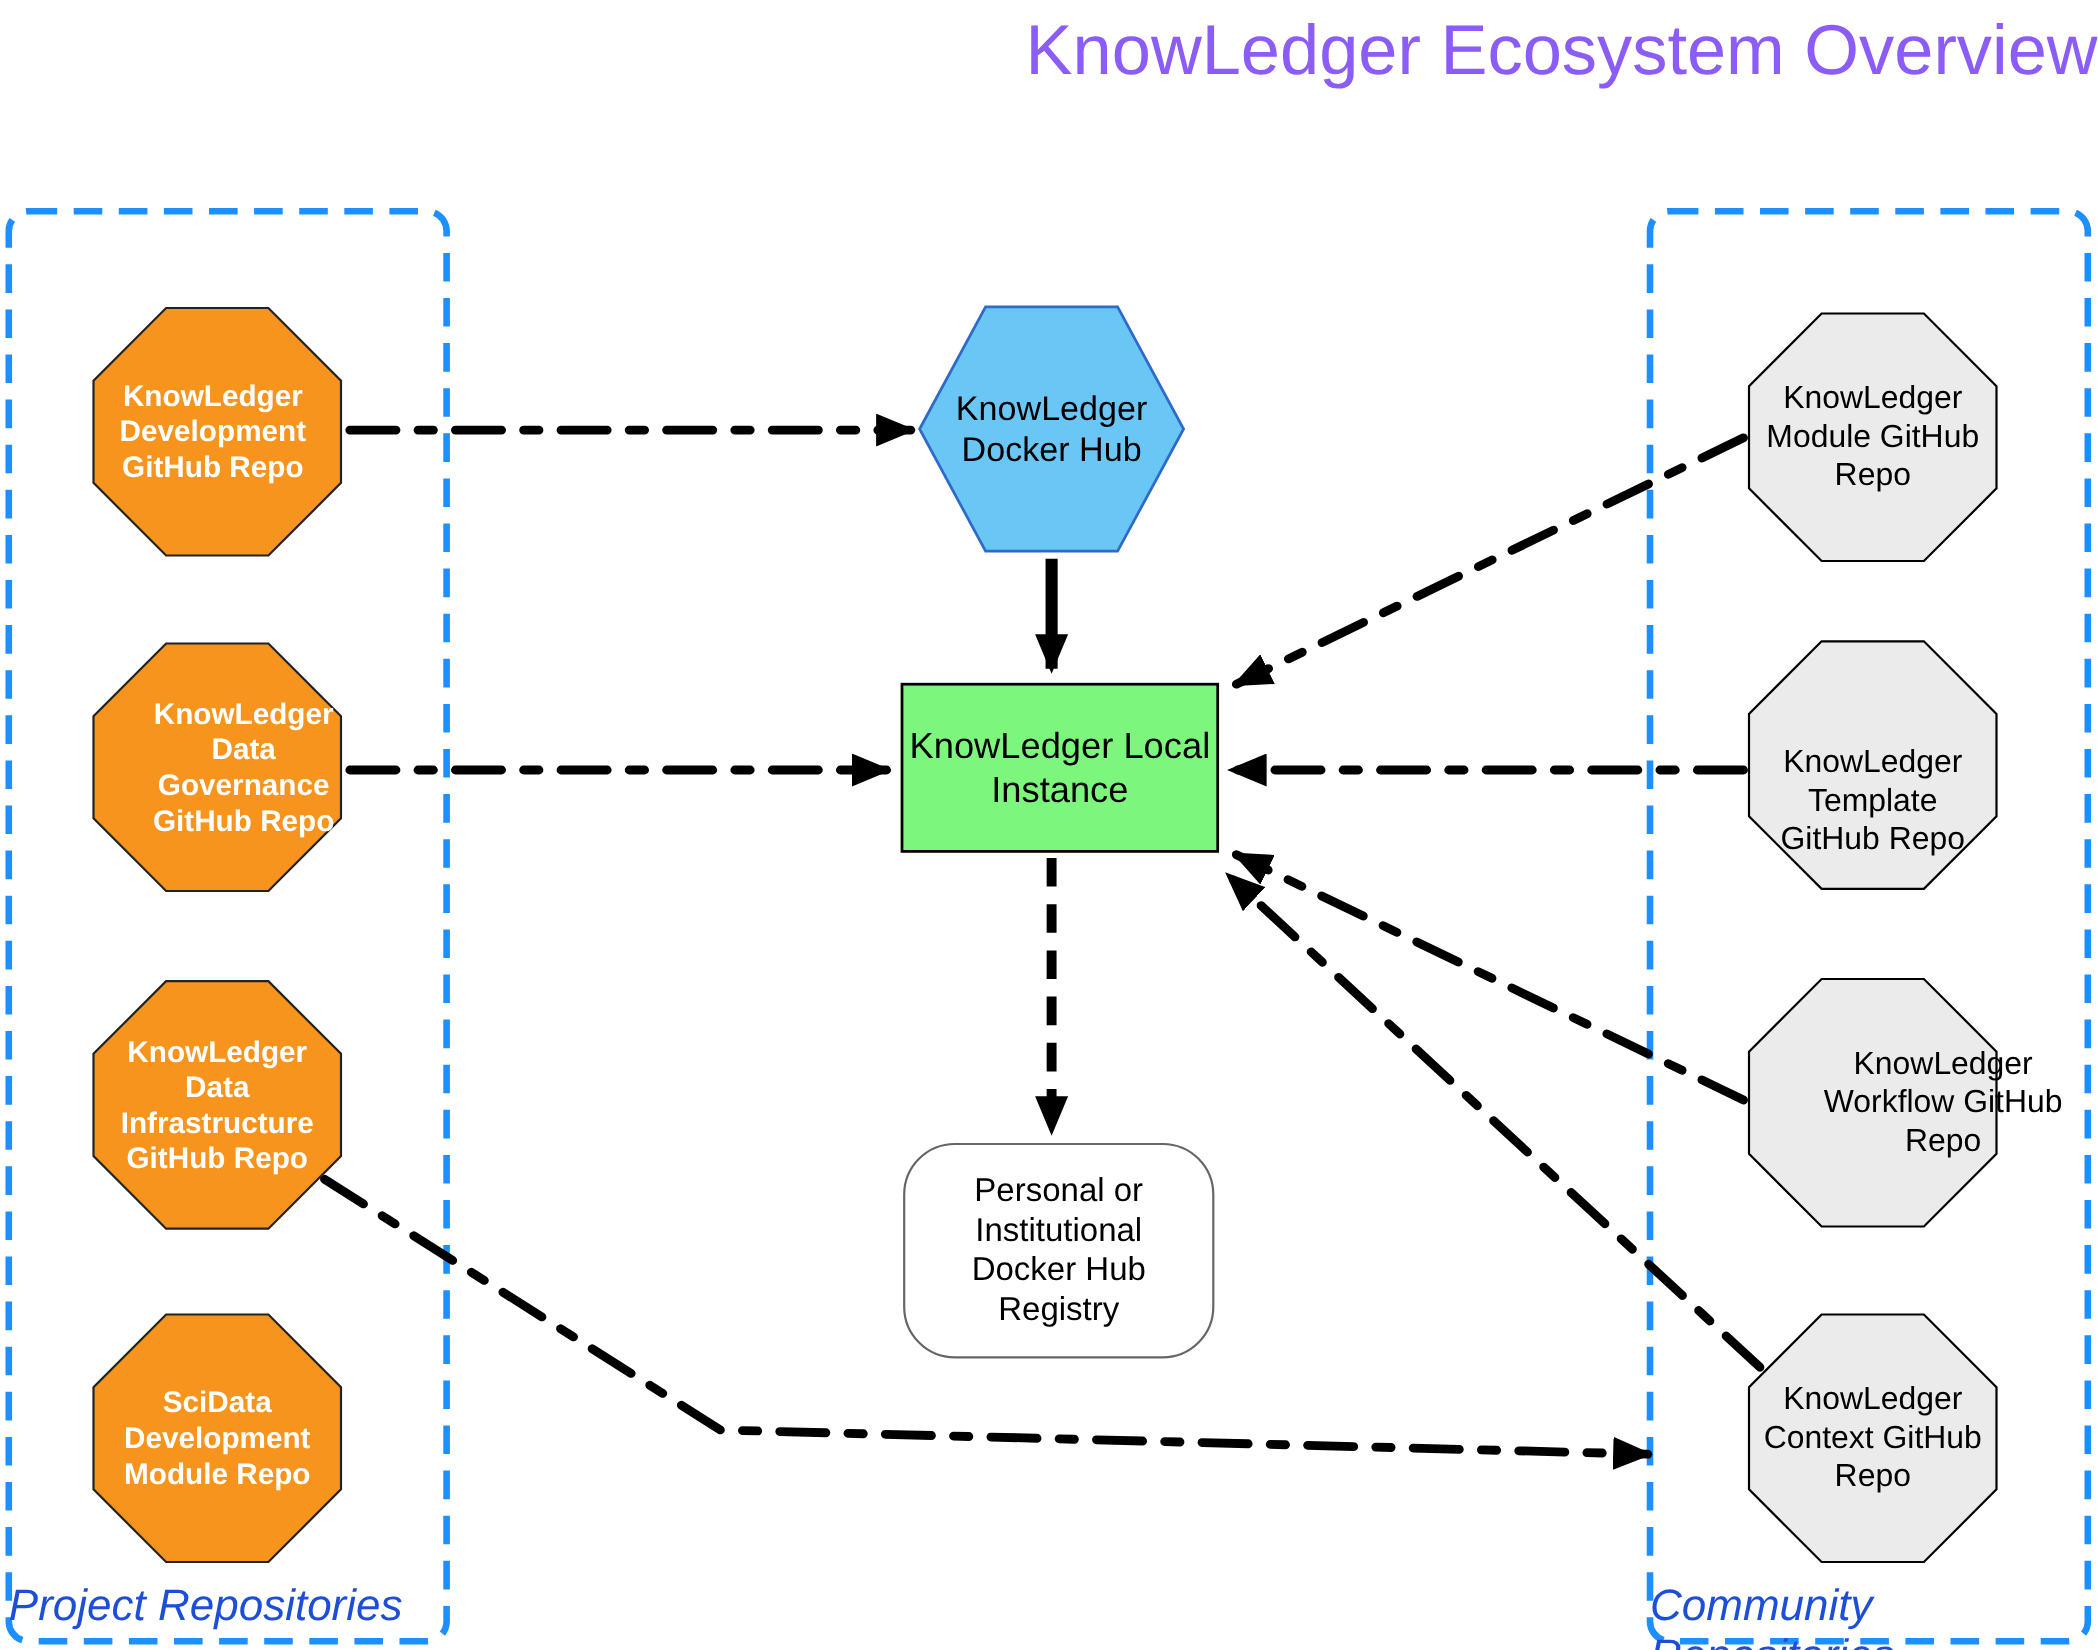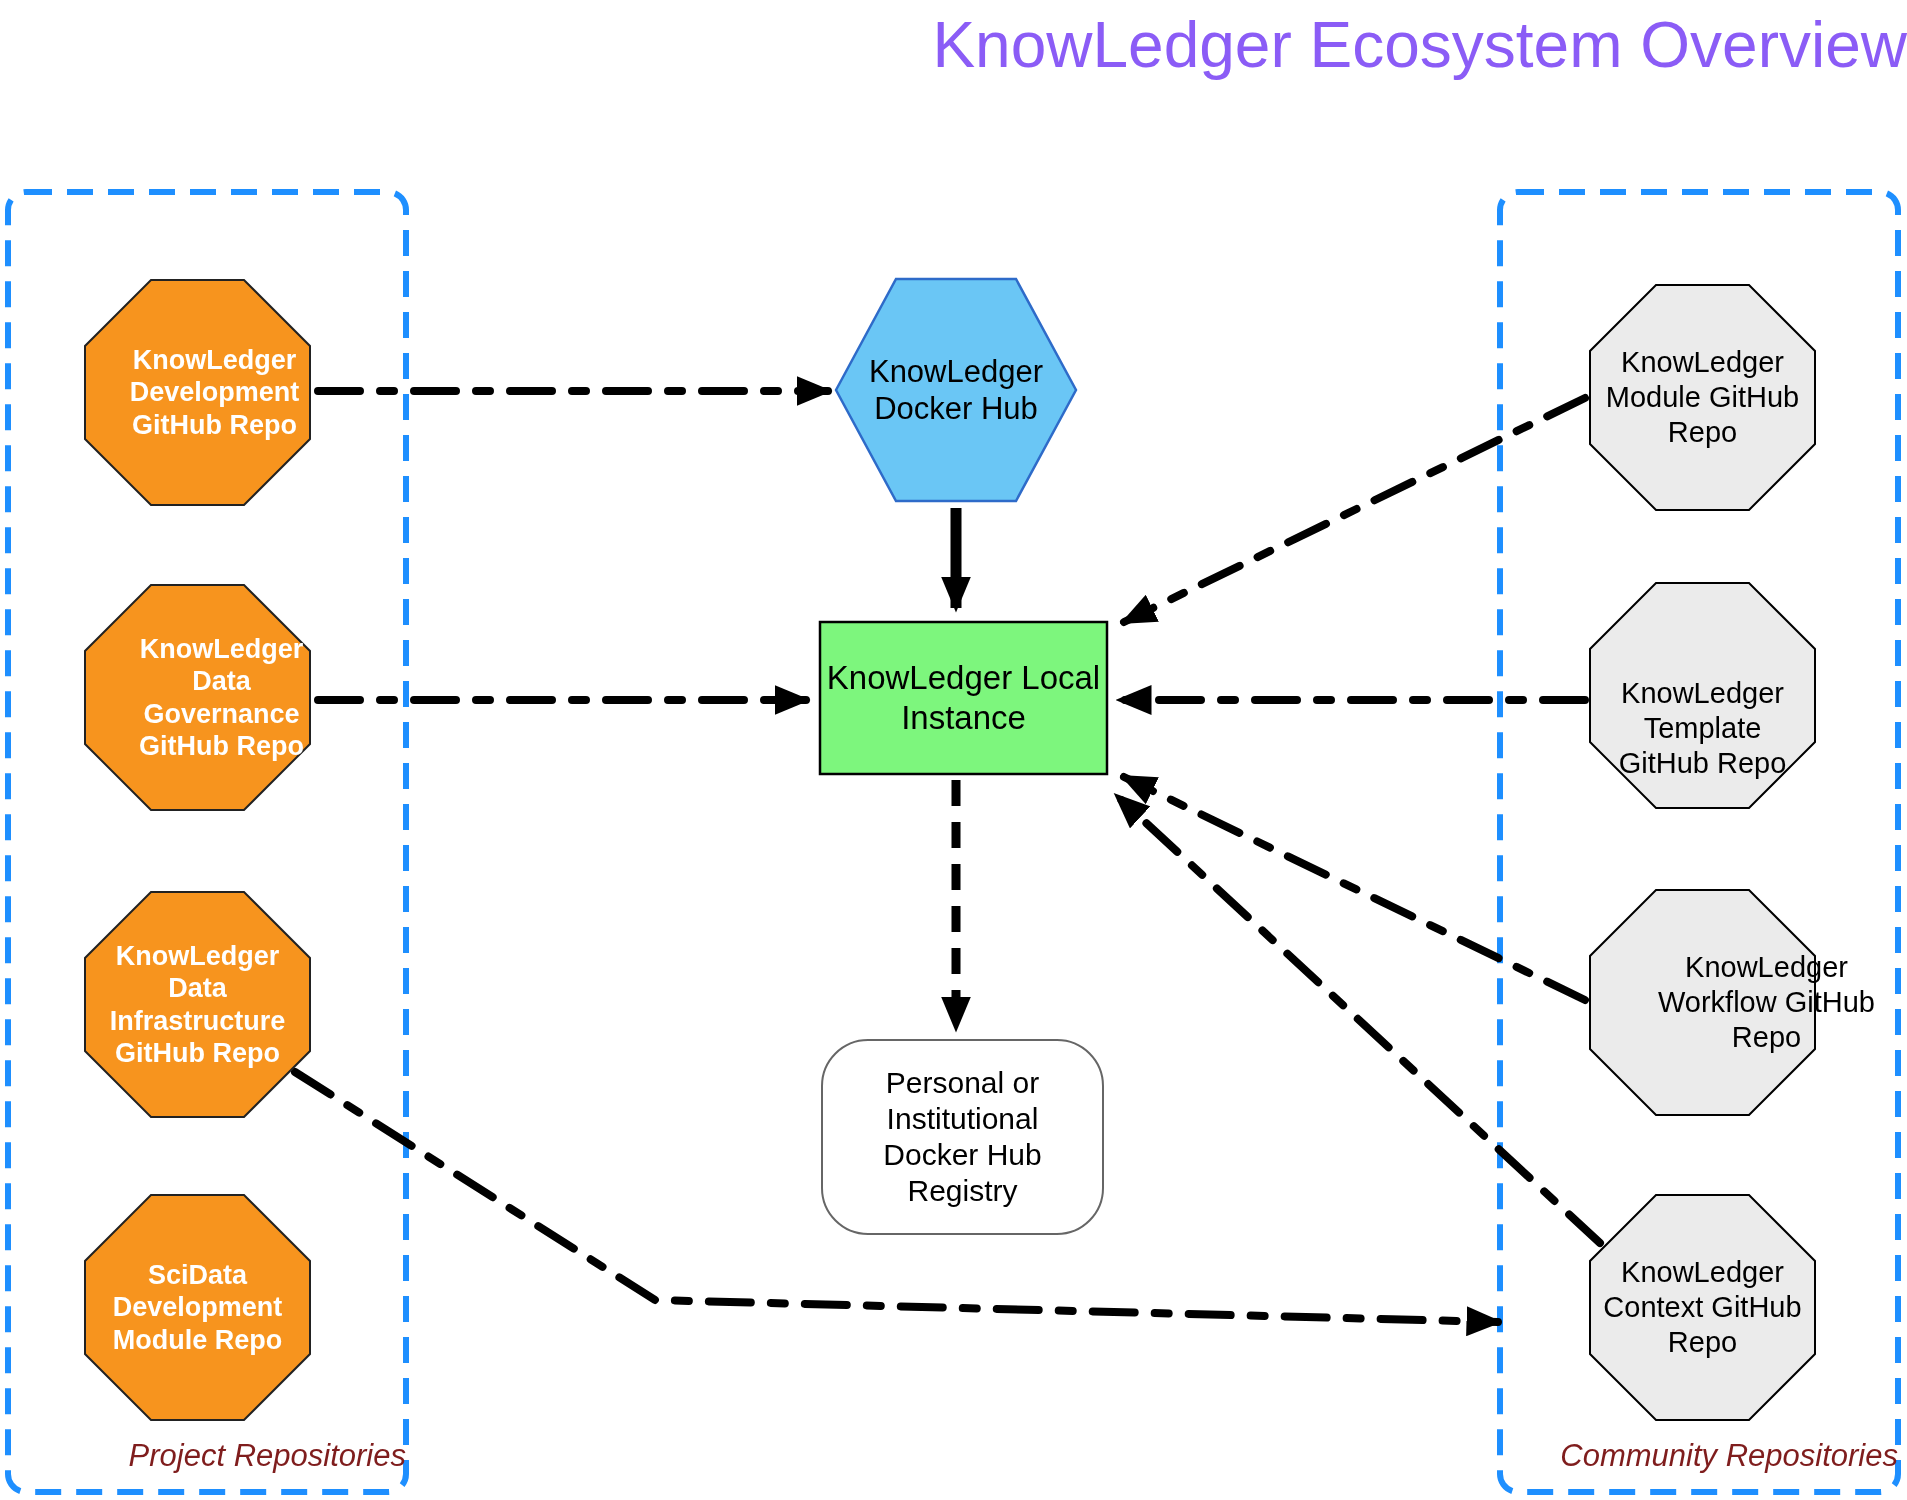--- a/index.html
+++ b/index.html
@@ -18,22 +18,22 @@
   .node-label{
     position:absolute;display:flex;align-items:center;justify-content:center;
     text-align:center;line-height:1.2;box-sizing:border-box;
   }
   .oct-left{color:#ffffff;font-weight:bold;font-size:27px;padding:0 20px;}
   .oct-right{color:#000000;font-weight:normal;font-size:29px;padding:0 8px;text-align:center;}
   .hex-label{color:#000000;font-size:31px;padding:0 22px;}
   .green-label{color:#000000;font-size:33px;}
   .registry-label{color:#000000;font-size:30px;padding:0 20px;}
   .group-label{
-    position:absolute;font-style:italic;color:#7f1d1d;
-    font-size:31px;text-align:right;
+    position:absolute;font-style:italic;color:#1d4ed8;
+    font-size:40px;text-align:left;
   }
 </style>
 </head>
 <body>
 
 <div class="canvas">
 
   <svg width="1907" height="1500" viewBox="0 0 1907 1500">
     <defs>
       <marker id="arrowhead" viewBox="0 0 12 10" refX="10.5" refY="5" markerWidth="36" markerHeight="30" orient="auto" markerUnits="userSpaceOnUse">
@@ -66,21 +66,21 @@
 
     <polygon points="836,390 896,279 1016,279 1076,390 1016,501 896,501" fill="#6AC6F5" stroke="#2E6BC9" stroke-width="2.5"></polygon>
 
     <rect x="820" y="622" width="287" height="152" fill="#7DF67D" stroke="#000" stroke-width="2.5"></rect>
 
     <rect x="822" y="1040" width="281" height="194" rx="46" fill="#FFFFFF" stroke="#666" stroke-width="2"></rect>
   </svg>
 
   <div class="page-title">KnowLedger Ecosystem Overview</div>
 
-  <div class="node-label oct-left" style="left:102px;top:280px;width:225px;height:225px;">KnowLedger Development GitHub Repo</div>
+  <div class="node-label oct-left" style="left:81px;top:280px;width:225px;height:225px;">KnowLedger Development GitHub Repo</div>
   <div class="node-label oct-left" style="left:85px;top:585px;width:225px;height:225px;margin-left:24px;">KnowLedger Data Governance GitHub Repo</div>
   <div class="node-label oct-left" style="left:85px;top:892px;width:225px;height:225px;">KnowLedger Data Infrastructure GitHub Repo</div>
   <div class="node-label oct-left" style="left:85px;top:1195px;width:225px;height:225px;">SciData Development Module Repo</div>
 
   <div class="node-label oct-right" style="left:1590px;top:285px;width:225px;height:225px;">KnowLedger Module GitHub Repo</div>
   <div class="node-label oct-right" style="left:1590px;top:616px;width:225px;height:225px;">KnowLedger Template GitHub Repo</div>
   <div class="node-label oct-right" style="left:1603px;top:890px;width:243px;height:225px;margin-left:42px;">KnowLedger Workflow GitHub Repo</div>
   <div class="node-label oct-right" style="left:1590px;top:1195px;width:225px;height:225px;">KnowLedger Context GitHub Repo</div>
 
   <div class="node-label hex-label" style="left:836px;top:279px;width:240px;height:222px;">KnowLedger Docker Hub</div>

